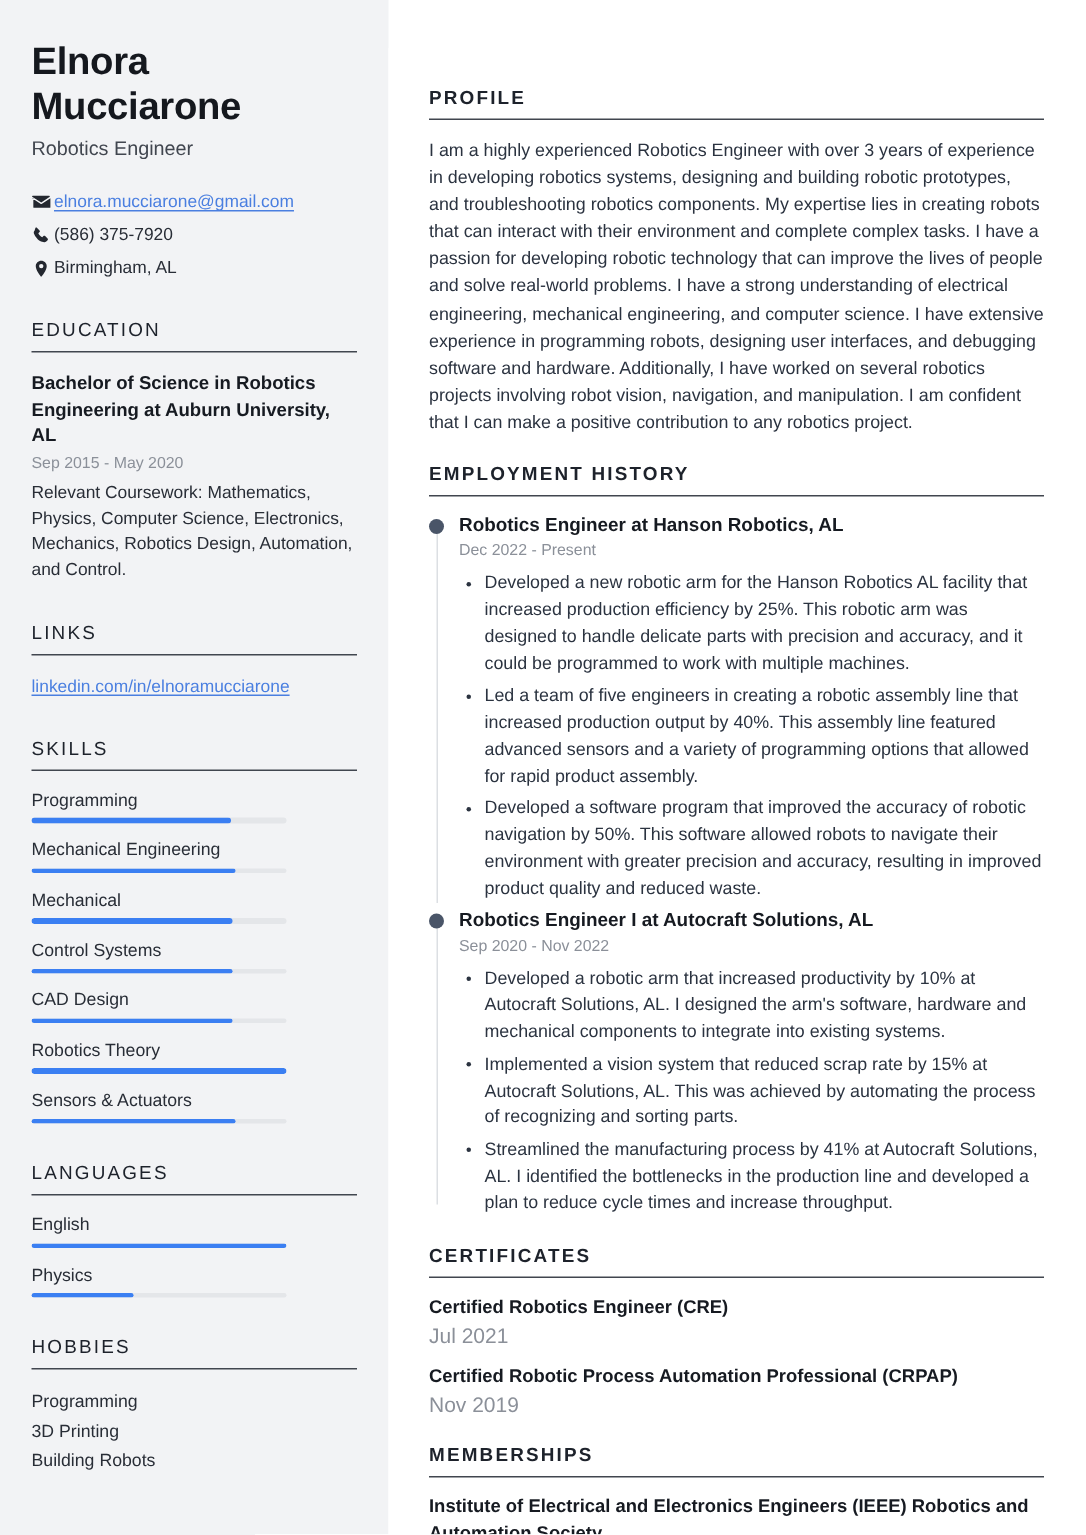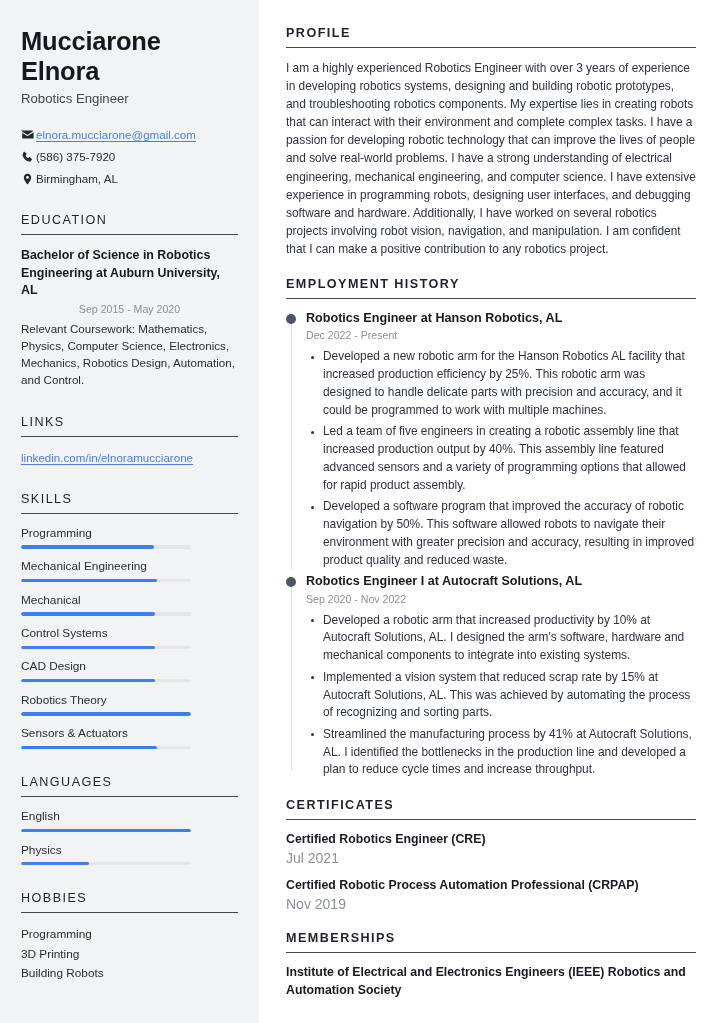--- a/index.html
+++ b/index.html
@@ -80,21 +80,20 @@
   .edu-title {
     font-size: 12.4px;
     font-weight: 700;
     color: #161a21;
     line-height: 1.42;
   }
   .edu-date {
     font-size: 10.6px;
     color: #8b9099;
     margin-top: 3px;
-    text-align: center;
   }
   .edu-desc {
     font-size: 11.6px;
     color: #282d36;
     line-height: 1.48;
     margin-top: 5px;
   }
 
   .link-item {
     font-size: 11.6px;
@@ -130,20 +129,21 @@
     color: #282d36;
     line-height: 1.62;
   }
 
   
   .main {
     flex: 1 1 auto;
     padding: 26px 28px 0 27px;
     background: #ffffff;
     overflow: hidden;
+    margin-top: 32px;
   }
   .main-sec { margin-bottom: 19px; }
   .main-sec-head {
     font-size: 12.6px;
     font-weight: 700;
     letter-spacing: 1.45px;
     color: #1d222b;
     text-transform: uppercase;
     padding-bottom: 7px;
     border-bottom: 1.4px solid #41464f;
@@ -233,22 +233,22 @@
 </style>
 </head>
 <body>
 
 <div class="page">
 
   <aside class="sidebar">
 
     <div>
       <div class="name">
+        <div>Elnora</div>
         <div>Mucciarone</div>
-        <div>Elnora</div>
       </div>
       <div class="job-title">Robotics Engineer</div>
     </div>
 
     <div class="contact-list">
       <div class="contact-row">
         <span class="ico">
           <svg width="13" height="13" viewBox="0 0 16 16" fill="currentColor">
               <path d="M1.5 3h13c.3 0 .5.2.5.5v.3L8 8.6.5 3.8v-.3c0-.3.2-.5.5-.5zM.5 5.2l7.2 4.6c.2.1.4.1.6 0l7.2-4.6v7.3c0 .3-.2.5-.5.5h-13c-.3 0-.5-.2-.5-.5V5.2z"></path>
             </svg>

